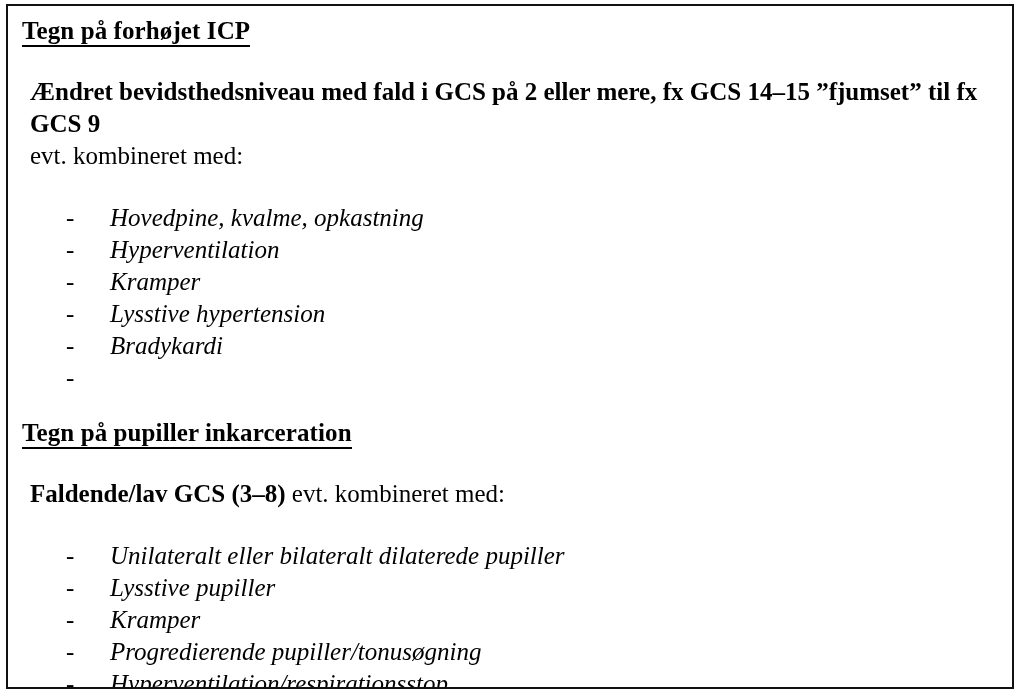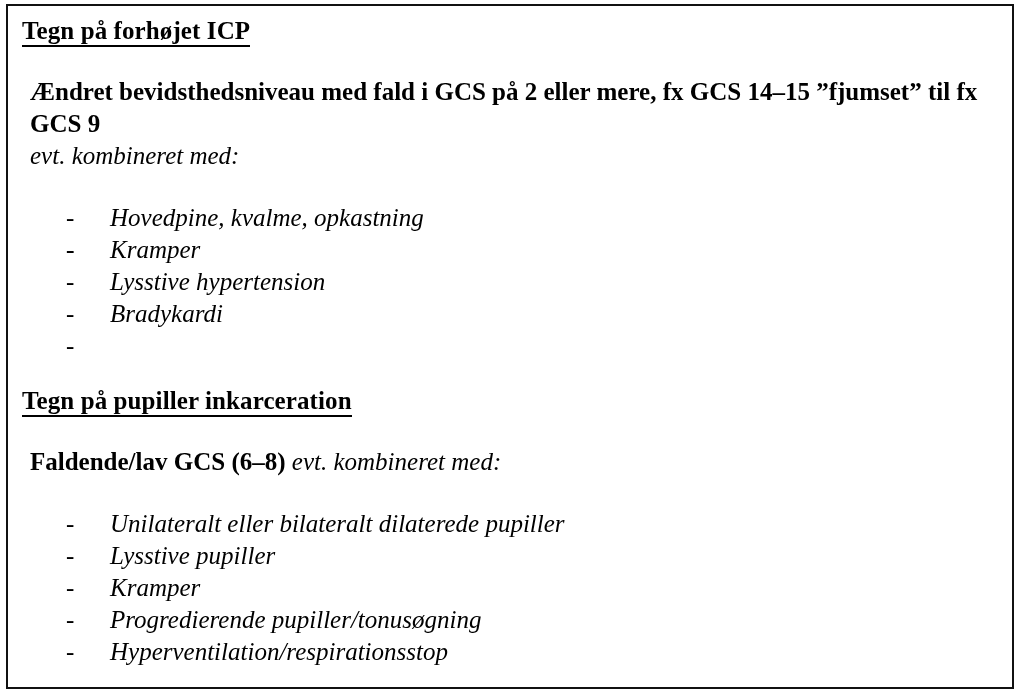--- a/index.html
+++ b/index.html
@@ -66,21 +66,20 @@
     margin: 8px;
     padding: 0;
     text-align: left;
     white-space: normal;
   }
   .lead-paragraph .lead-strong {
     font-weight: bold;
   }
   .lead-paragraph .lead-normal {
     font-weight: normal;
-    font-style: italic;
   }
 
   
   .dash-list {
     list-style: none;
     margin: 0;
     padding: 0;
   }
   .dash-list .dash-item {
     position: relative;
@@ -126,20 +125,21 @@
 
       <div class="gap-md"></div>
 
       <ul class="dash-list">
         <li class="dash-item">
           <span class="dash-marker">-</span>
           <span class="dash-label">Hovedpine, kvalme, opkastning</span>
         </li>
         <li class="dash-item">
           <span class="dash-marker">-</span>
+          <span class="dash-label">Hyperventilation</span>
         </li>
         <li class="dash-item">
           <span class="dash-marker">-</span>
           <span class="dash-label">Kramper</span>
         </li>
         <li class="dash-item">
           <span class="dash-marker">-</span>
           <span class="dash-label">Lysstive hypertension</span>
         </li>
         <li class="dash-item">
@@ -152,21 +152,21 @@
       </ul>
 
       <div class="gap-xl"></div>
 
       <div class="section-heading">
         <span class="heading-text">Tegn på pupiller inkarceration</span>
       </div>
 
       <div class="gap-md"></div>
 
-      <p class="lead-paragraph"><span class="lead-strong">Faldende/lav GCS (6–8)</span><span class="lead-normal"> evt. kombineret med:</span></p>
+      <p class="lead-paragraph"><span class="lead-strong">Faldende/lav GCS (3–8)</span><span class="lead-normal"> evt. kombineret med:</span></p>
 
       <div class="gap-md"></div>
 
       <ul class="dash-list">
         <li class="dash-item">
           <span class="dash-marker">-</span>
           <span class="dash-label">Unilateralt eller bilateralt dilaterede pupiller</span>
         </li>
         <li class="dash-item">
           <span class="dash-marker">-</span>

